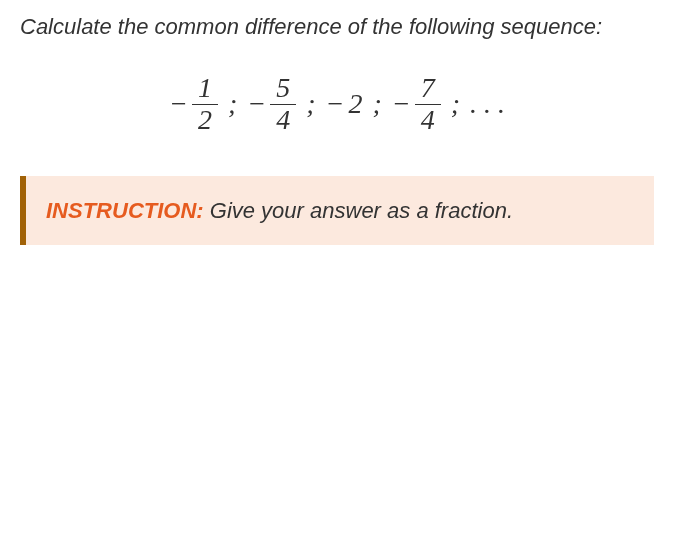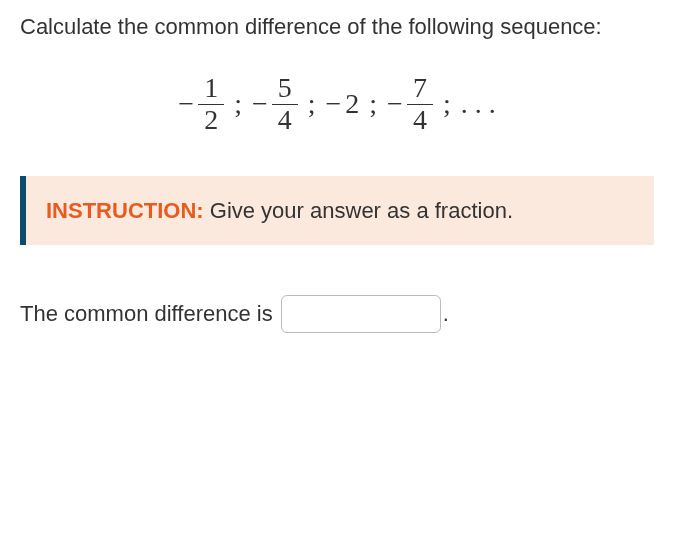--- a/index.html
+++ b/index.html
@@ -1,18 +1,19 @@
 <!DOCTYPE html>
 <html><head>
   <meta charset="utf-8">
   <style>
     * {
       margin: 0;
       padding: 0;
       box-sizing: border-box;
+      font-style: italic;
     }
     body {
       font-family: Arial, Helvetica, sans-serif;
       width: 674px;
       height: 533px;
       padding: 10px 20px;
       color: #333;
       font-size: 22px;
       line-height: 1.5;
     }
@@ -48,21 +49,21 @@
       padding: 0 6px;
     }
     .fraction .den {
       padding: 0 6px;
     }
     .sep {
       margin: 0 4px;
     }
     .instruction-box {
       background-color: #fce9de;
-      border-left: 6px solid #0c4a6e;
+      border-left: 6px solid #a16207;
       padding: 18px 20px;
       margin: 20px 0 50px 0;
     }
     .instruction-label {
       color: #e65b1f;
       font-weight: bold;
     }
     .answer-section {
       margin-top: 40px;
     }
@@ -127,18 +128,13 @@
   </span>
   <span class="sep">;</span>
   <span class="term">. . .</span>
 </div>
 
 <div class="instruction-box">
   <span class="instruction-label">INSTRUCTION:</span><span> Give your answer as a fraction.</span>
 </div>
 
 <div class="answer-section">
-  <div class="answer-line">
-    <span>The common difference is</span>
-    <input type="text" class="answer-input" value="" style="">
-    <span class="period">.</span>
-  </div>
 </div>
 
 </body></html>

